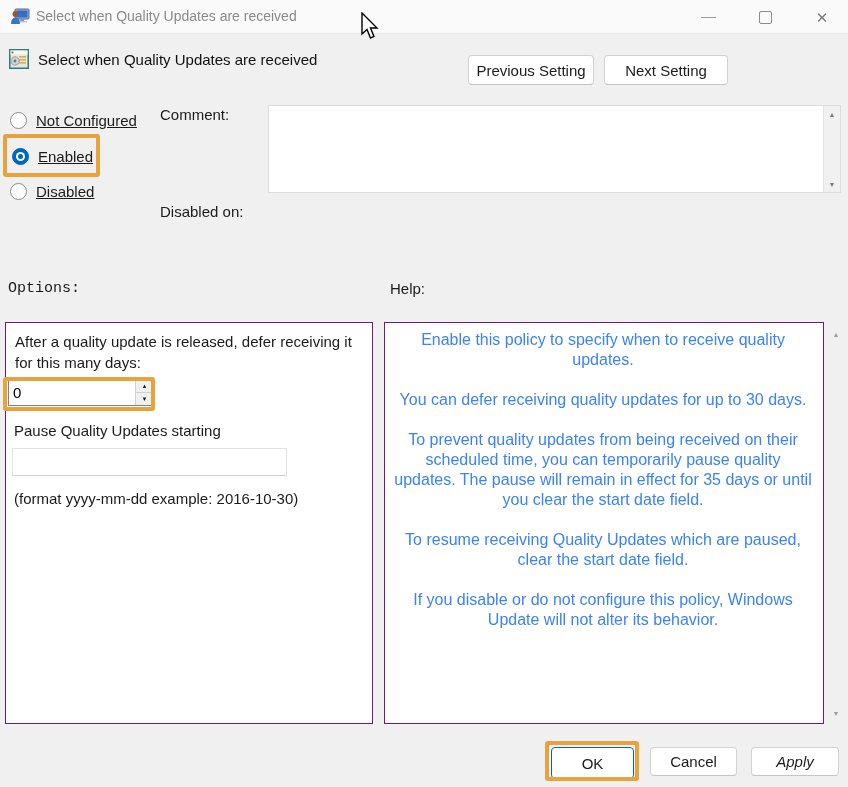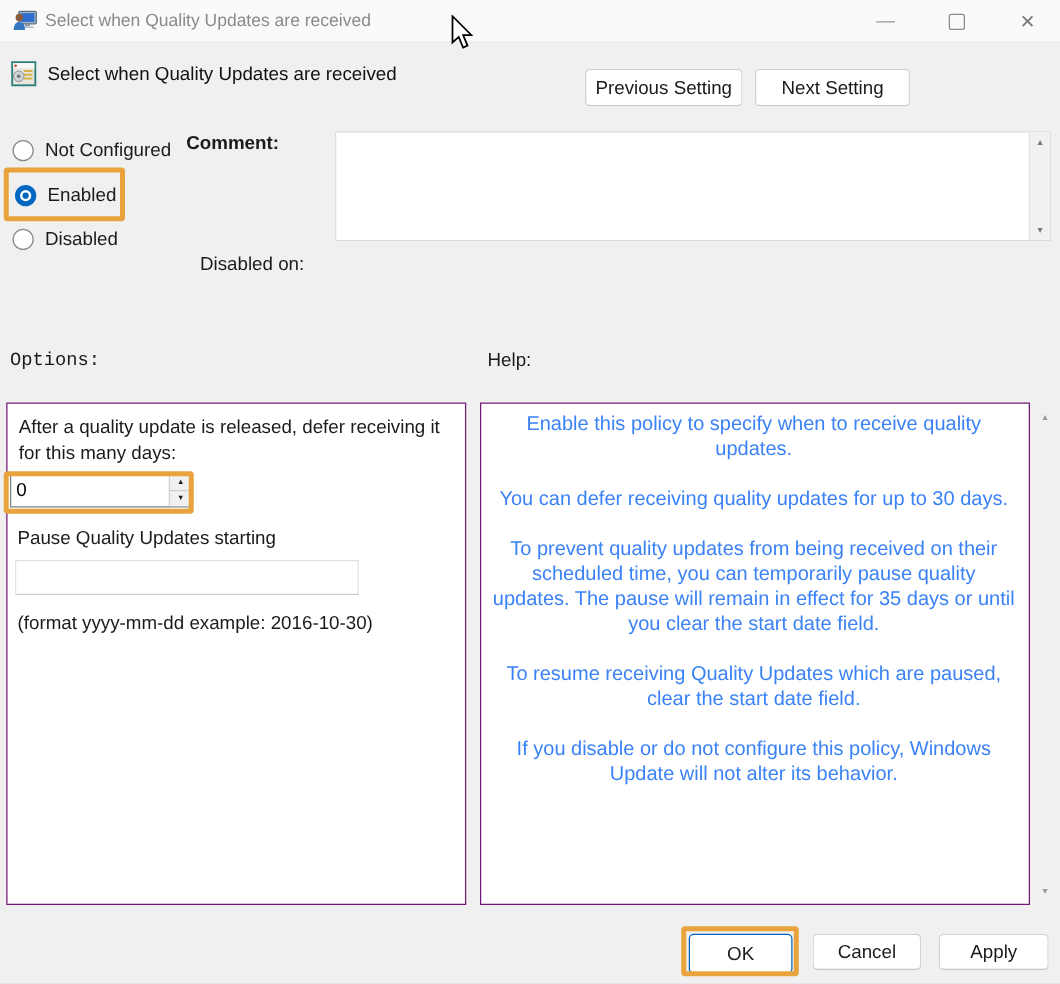--- a/index.html
+++ b/index.html
@@ -52,21 +52,21 @@
     border-radius: 4px;
     font-family: "Liberation Sans", sans-serif;
     font-size: 15px; color: #1b1b1b;
     cursor: default;
   }
   .btn-prev { position: absolute; left: 468px; top: 55px; width: 126px; height: 30px; }
   .btn-next { position: absolute; left: 604px; top: 55px; width: 124px; height: 30px; }
 
   
   .radio-row { position: absolute; display: flex; align-items: center; gap: 9px; height: 20px; }
-  .radio-row .rlabel { font-size: 15px; }
+  .radio-row .rlabel { font-size: 15px; text-decoration: underline; }
   .radio-outer {
     width: 17px; height: 17px; border-radius: 50%;
     background: #ffffff; border: 1px solid #8a8a8a;
     flex: 0 0 auto;
   }
   .radio-outer.checked {
     background: #0067c0; border: 1px solid #0067c0;
     display: flex; align-items: center; justify-content: center;
   }
   .radio-mid { width: 9px; height: 9px; border-radius: 50%; background: #ffffff;
@@ -80,21 +80,21 @@
   .annot {
     position: absolute; border: 4px solid #e8a33d; border-radius: 3px;
     background: transparent; pointer-events: none; z-index: 40;
   }
   .annot-enabled { left: 3px; top: 134px; width: 97px; height: 43px; }
   .annot-spinner { left: 3px; top: 377px; width: 152px; height: 34px; }
   .annot-ok { left: 545px; top: 741px; width: 94px; height: 40px; }
 
   
   .field-label { position: absolute; font-size: 15px; color: #1b1b1b; }
-  .lbl-comment { left: 149px; top: 106px; font-weight: bold; }
+  .lbl-comment { left: 160px; top: 106px; }
   .lbl-supported { left: 160px; top: 203px; }
 
   .comment-box {
     position: absolute; left: 268px; top: 105px; width: 573px; height: 88px;
     background: #ffffff; border: 1px solid #dcdcdc;
   }
   .comment-text {
     position: absolute; left: 0; top: 0; width: 552px; height: 86px;
     border: none; resize: none; background: transparent; outline: none;
     font-family: "Liberation Sans", sans-serif; font-size: 15px;
@@ -160,21 +160,21 @@
   .lone-arrow {
     width: 16px; height: 16px; border: none; background: transparent;
     font-size: 7px; color: #9a9a9a; display: flex; align-items: center; justify-content: center;
     cursor: default; padding: 0;
   }
 
   
   .btn-ok { position: absolute; left: 551px; top: 747px; width: 83px; height: 32px;
     border-color: #0067c0; }
   .btn-cancel { position: absolute; left: 650px; top: 747px; width: 87px; height: 29px; }
-  .btn-apply { position: absolute; left: 751px; top: 747px; width: 88px; height: 29px; }
+  .btn-apply { position: absolute; left: 751px; top: 747px; width: 88px; height: 29px; font-style: italic; }
 </style>
 </head>
 <body>
 
 <div class="dialog">
 
   <div class="titlebar">
     <svg class="app-icon" viewBox="0 0 20 20">
       <rect x="5" y="2" width="14" height="10" rx="1" fill="#9db3c8" stroke="#5a6b7a" stroke-width="1"></rect>
       <rect x="6.5" y="3.5" width="11" height="7" fill="#2f6fd0"></rect>

